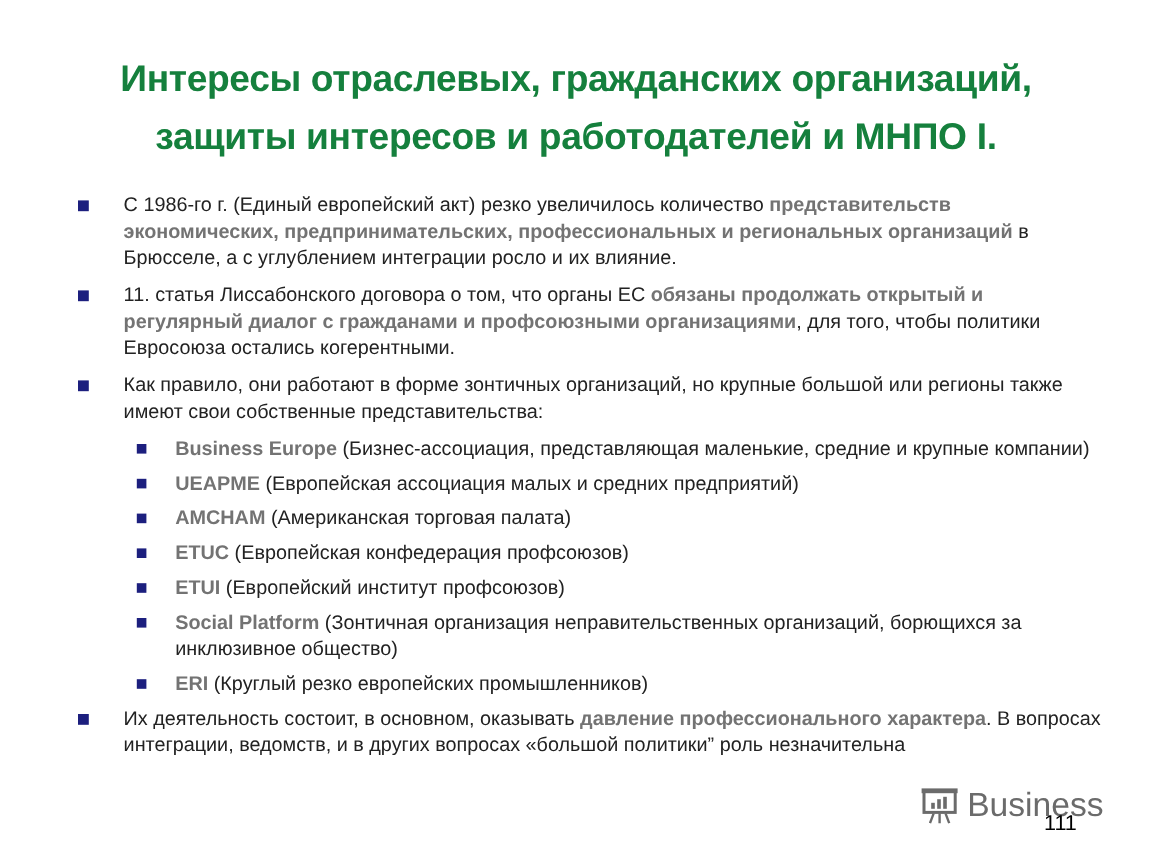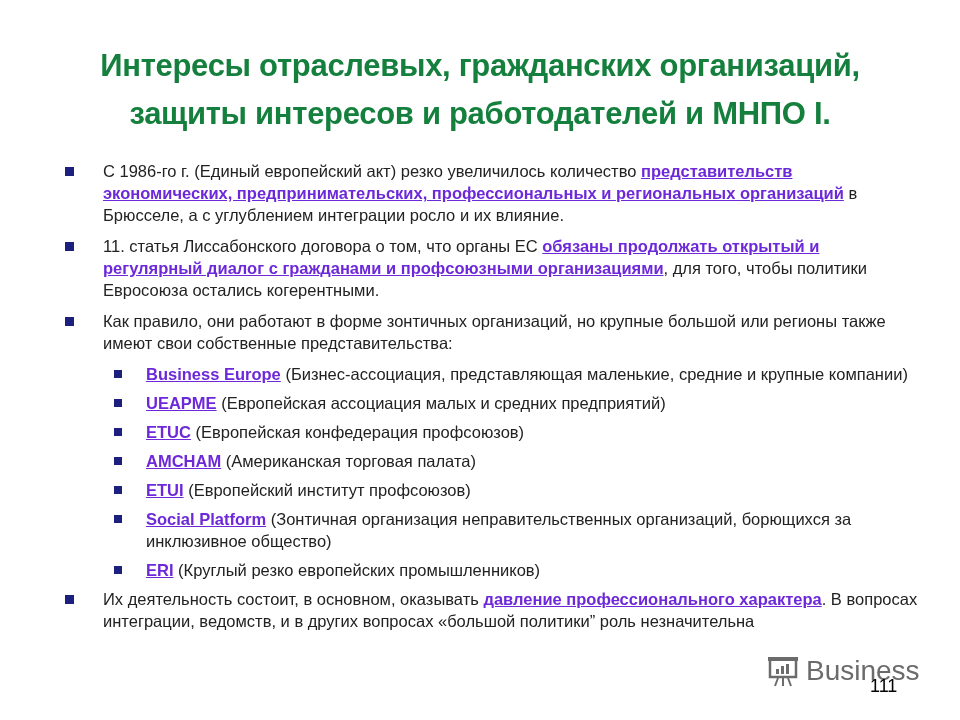--- a/index.html
+++ b/index.html
@@ -18,21 +18,21 @@
     }
     .item { position: relative; padding-left: 41px; margin-bottom: 9px; }
     .item .bullet {
       position: absolute; left: 3px; top: 7px; width: 9px; height: 9px; background: #1c1f7e;
     }
     .sub { position: relative; padding-left: 84px; margin-bottom: 7px; }
     .sub .bullet {
       position: absolute; left: 52px; top: 7px; width: 8px; height: 8px; background: #1c1f7e;
     }
     .sublist { margin-top: 4px; }
-    b { font-weight: bold; color: #6d28d9; text-decoration: underline; }
+    b { font-weight: bold; color: #737373; }
     .logo {
       position: absolute; left: 766px; top: 654px; display: flex; align-items: center;
       color: #6b6b6b; font-size: 28px; gap: 6px;
     }
     .logo svg { display: block; }
     .page-num {
       position: absolute; left: 870px; top: 676px; font-weight: normal; font-size: 18px; color: #000;
     }
   </style>
 </head>
@@ -58,25 +58,25 @@
     <div class="sub">
       <span class="bullet"></span>
       <b>Business Europe</b><span> (Бизнес-ассоциация, представляющая маленькие, средние и крупные компании)</span>
     </div>
     <div class="sub">
       <span class="bullet"></span>
       <b>UEAPME</b><span> (Европейская ассоциация малых и средних предприятий)</span>
     </div>
     <div class="sub">
       <span class="bullet"></span>
-      <b>ETUC</b><span> (Европейская конфедерация профсоюзов)</span>
+      <b>AMCHAM</b><span> (Американская торговая палата)</span>
     </div>
     <div class="sub">
       <span class="bullet"></span>
-      <b>AMCHAM</b><span> (Американская торговая палата)</span>
+      <b>ETUC</b><span> (Европейская конфедерация профсоюзов)</span>
     </div>
     <div class="sub">
       <span class="bullet"></span>
       <b>ETUI</b><span> (Европейский институт профсоюзов)</span>
     </div>
     <div class="sub">
       <span class="bullet"></span>
       <b>Social Platform</b><span> (Зонтичная организация неправительственных организаций, борющихся за инклюзивное общество)</span>
     </div>
     <div class="sub">

